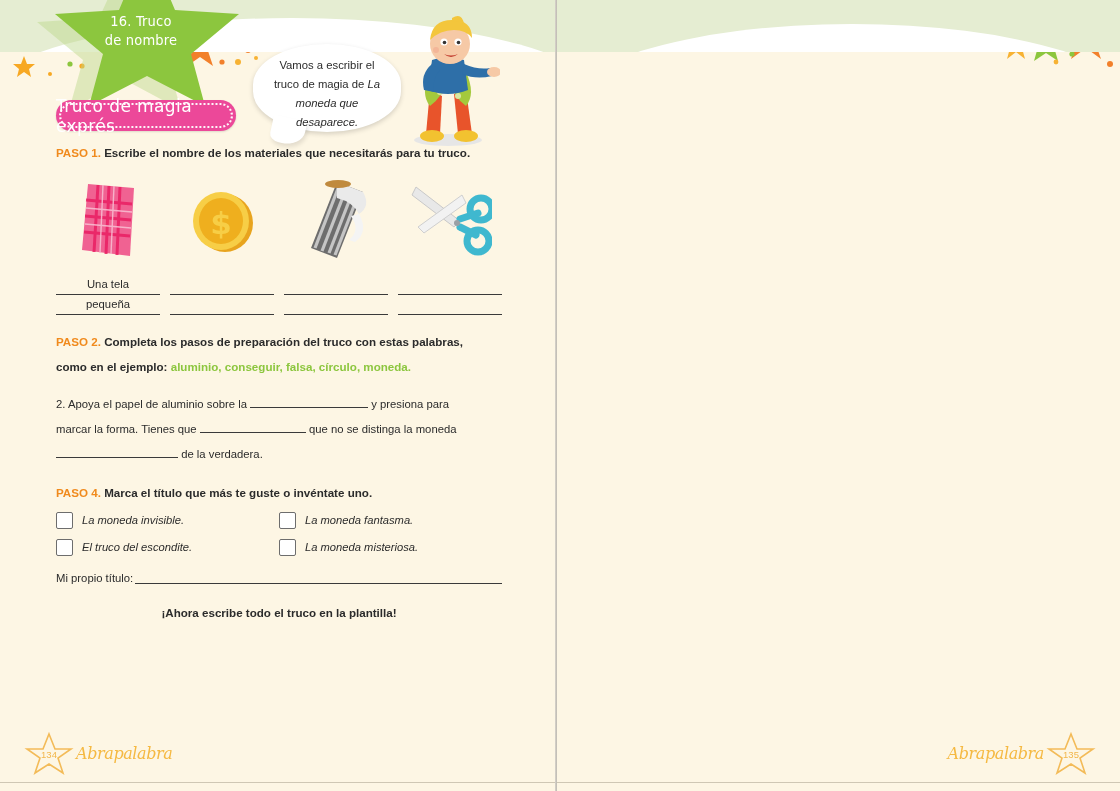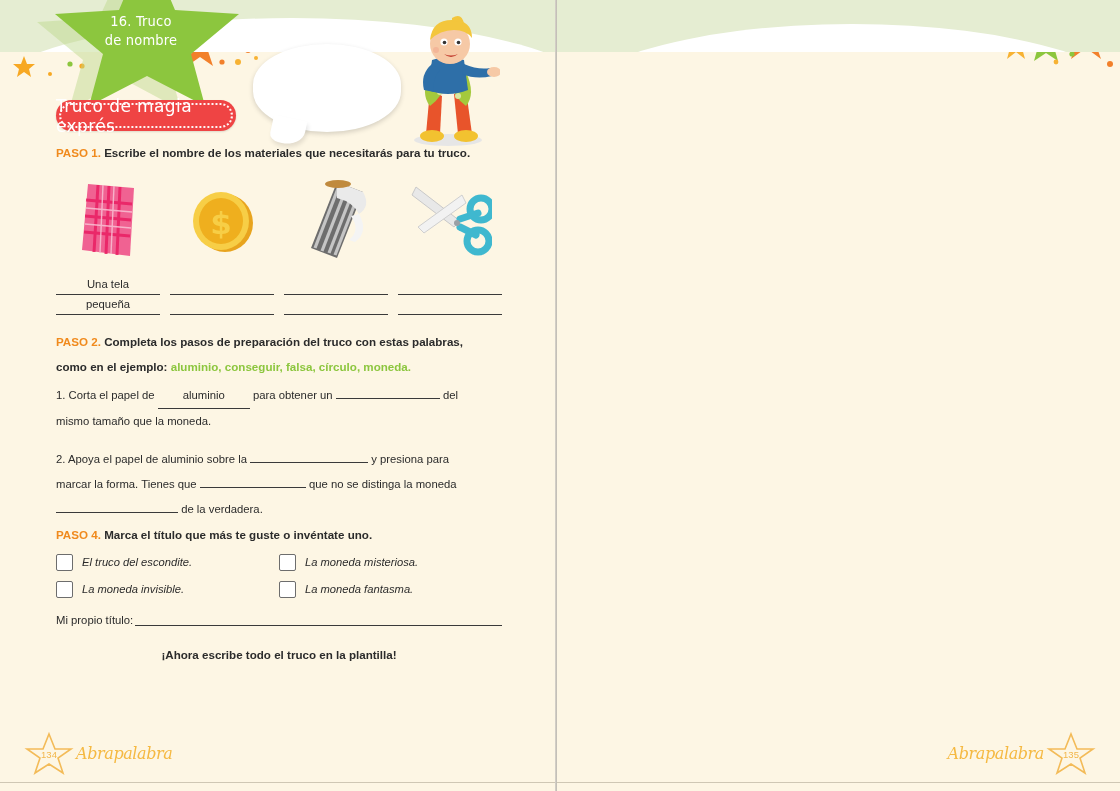--- a/index.html
+++ b/index.html
@@ -31,21 +31,21 @@
 
   
   .greenstar{position:absolute;left:55px;top:-46px;width:185px;height:150px;z-index:4;}
   .greenstar .pale{position:absolute;left:-22px;top:6px;width:185px;height:150px;opacity:.45;}
   .title-num{position:absolute;left:86px;top:12px;width:110px;z-index:6;
     color:#fff;font-size:14.5px;line-height:19px;text-align:center;
     font-family:"DejaVu Sans Condensed","Liberation Sans",sans-serif;letter-spacing:.2px;}
 
   
   .pill{position:absolute;display:inline-flex;align-items:center;justify-content:center;
-    background:#ef4444;border-radius:16px;color:#fff;z-index:8;
+    background:#ec4899;border-radius:16px;color:#fff;z-index:8;
     box-shadow:0 1px 2px rgba(0,0,0,.12);}
   .pill:before{content:"";position:absolute;inset:3px;border-radius:13px;
     border:2px dotted #fff;opacity:.95;pointer-events:none;}
   .pill span{position:relative;z-index:2;font-size:17px;letter-spacing:.4px;
     font-family:"DejaVu Sans","Liberation Sans",sans-serif;}
   #pill-expres{left:56px;top:100px;width:180px;height:31px;}
 
   
   .bubble{position:absolute;left:253px;top:44px;width:148px;height:88px;
     background:#fff;border-radius:50%/46%;z-index:6;
@@ -162,20 +162,25 @@
         </g>
       </svg>
     </div>
 
     <div class="pill" id="pill-expres">
       <span>Truco de magia exprés</span>
     </div>
 
     <div class="bubble">
       <div class="tail"></div>
+      <div class="txt">
+        <span>Vamos a escribir el</span><br>
+        <span>truco de magia de </span><i>La</i><br>
+        <i>moneda que desaparece.</i>
+      </div>
     </div>
 
     <div class="boy">
       <svg viewBox="0 0 104 130" width="104" height="130">
         <ellipse cx="52" cy="124" rx="34" ry="6" fill="#e6e6e6"></ellipse>
 
         <path d="M34 74 L30 118 L44 118 L46 80 Z" fill="#E8542B"></path>
         <path d="M58 78 L62 118 L76 118 L70 74 Z" fill="#E8542B"></path>
 
         <ellipse cx="36" cy="120" rx="12" ry="6" fill="#F2C230"></ellipse>
@@ -295,55 +300,51 @@
         </div>
 
       </div>
 
       <p class="paso" style="margin-top:14px;">
         <span class="lbl">PASO 2.</span>
         <span>Completa los pasos de preparación del truco con estas palabras,</span><br>
         <span>como en el ejemplo: </span><span class="green">aluminio, conseguir, falsa, círculo, moneda.</span>
       </p>
 
-      <p class="body-txt" style="margin-top:4px;">
-        <span>1. Corta el papel de </span><span class="blank" style="width:92px;">aluminio</span><span> para obtener un </span><span class="blank" style="width:104px;"></span><span> del</span><br>
-        <span>mismo tamaño que la moneda.</span>
-      </p>
 
       <p class="body-txt" style="margin-top:13px;">
         <span>2. Apoya el papel de aluminio sobre la </span><span class="blank" style="width:118px;"></span><span> y presiona para</span><br>
         <span>marcar la forma. Tienes que </span><span class="blank" style="width:106px;"></span><span> que no se distinga la moneda</span><br>
         <span class="blank" style="width:122px;"></span><span> de la verdadera.</span>
       </p>
 
 
-      <p class="paso" style="">
+      <p class="paso" style="margin-top:13px;">
         <span class="lbl">PASO 4.</span>
         <span>Marca el título que más te guste o invéntate uno.</span>
       </p>
 
+      <div class="cbrow">
+        <div class="cbcol">
+          <span class="cbox"></span>
+          <span class="cblabel">La moneda invisible.</span>
+        </div>
+        <div class="cbcol">
+          <span class="cbox"></span>
+          <span class="cblabel">La moneda fantasma.</span>
+        </div>
+      </div>
       <div class="cbrow">
         <div class="cbcol">
           <span class="cbox"></span>
           <span class="cblabel">El truco del escondite.</span>
         </div>
         <div class="cbcol">
           <span class="cbox"></span>
           <span class="cblabel">La moneda misteriosa.</span>
-        </div>
-      </div>
-      <div class="cbrow">
-        <div class="cbcol">
-          <span class="cbox"></span>
-          <span class="cblabel">La moneda invisible.</span>
-        </div>
-        <div class="cbcol">
-          <span class="cbox"></span>
-          <span class="cblabel">La moneda fantasma.</span>
         </div>
       </div>
 
       <div class="mi-propio">
         <span>Mi propio título:</span>
         <span class="ln"></span>
       </div>
 
       <div class="closing">¡Ahora escribe todo el truco en la plantilla!</div>
     </div>

